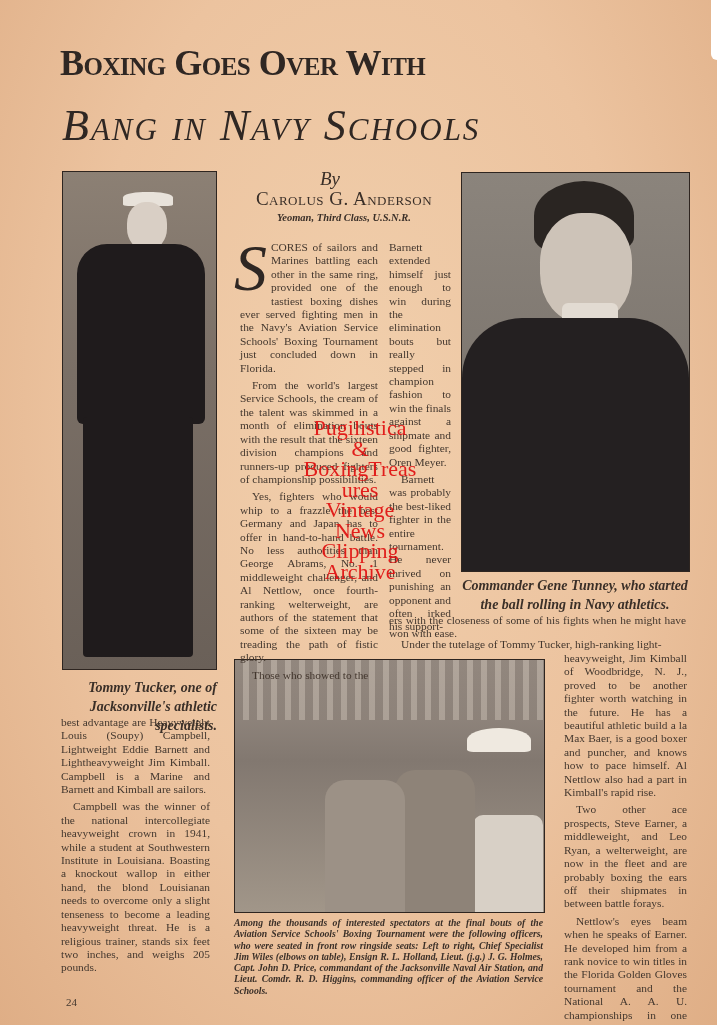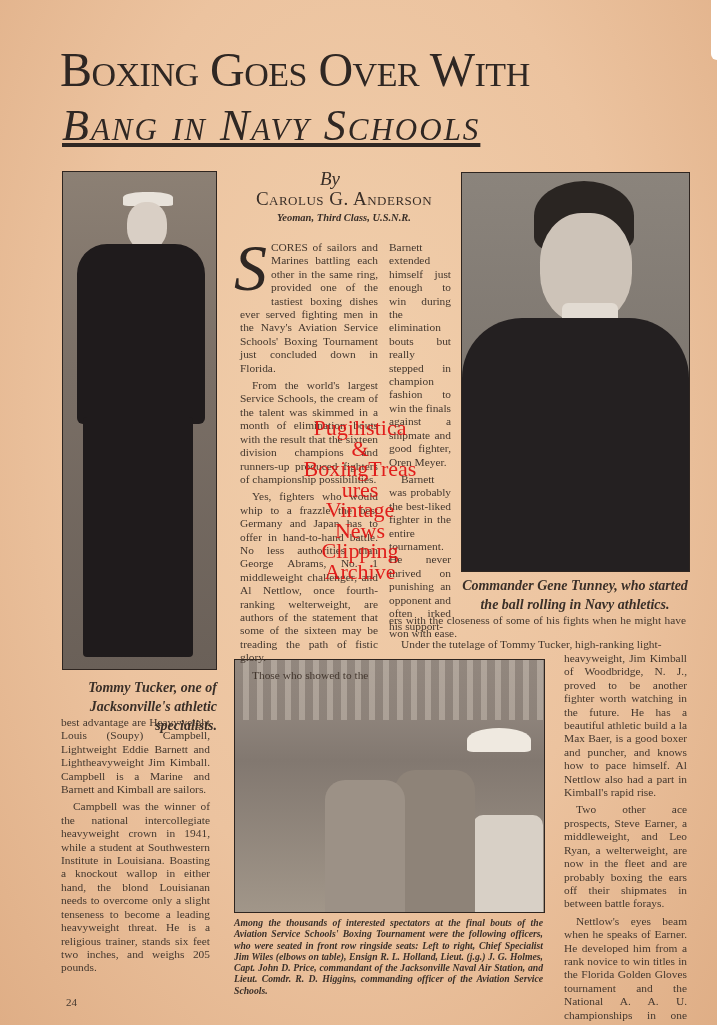--- a/index.html
+++ b/index.html
@@ -1,21 +1,21 @@
 <!DOCTYPE html>
 <html><head>
 <meta charset="utf-8">
 <style>
   html,body{margin:0;padding:0;}
   body{width:717px;height:1025px;overflow:hidden;background:#e9bd96;position:relative;font-family:"Liberation Serif","DejaVu Serif",serif;color:#3d3128;}
   .page{position:absolute;left:0;top:0;width:717px;height:1025px;
     background:radial-gradient(ellipse at 50% 40%, #f1cfac 0%, #ecc39f 55%, #dfae86 100%);}
   .page:after{content:"";position:absolute;right:0;top:0;width:6px;height:60px;background:#fff;border-bottom-left-radius:6px;}
-  .headline1{position:absolute;left:60px;top:42px;width:640px;font-size:48px;letter-spacing:-0.5px;color:#2f2723;white-space:nowrap;font-variant:small-caps;font-weight:normal;}
-  .headline2{position:absolute;left:62px;top:100px;width:640px;font-size:44px;font-style:italic;color:#2f2723;white-space:nowrap;font-variant:small-caps;letter-spacing:2px;text-decoration:underline;}
+  .headline1{position:absolute;left:60px;top:42px;width:640px;font-size:36px;letter-spacing:-0.5px;color:#2f2723;white-space:nowrap;font-variant:small-caps;font-weight:bold;}
+  .headline2{position:absolute;left:62px;top:100px;width:640px;font-size:44px;font-style:italic;color:#2f2723;white-space:nowrap;font-variant:small-caps;letter-spacing:2px;}
   .by{position:absolute;left:320px;top:168px;width:60px;font-style:italic;font-size:19px;color:#3a2f28;}
   .author{position:absolute;left:226px;top:188px;width:236px;text-align:center;font-size:19px;letter-spacing:0.5px;font-variant:small-caps;color:#3a2f28;}
   .rank{position:absolute;left:226px;top:212px;width:236px;text-align:center;font-size:10.5px;font-style:italic;font-weight:bold;color:#3a2f28;}
   .photo{position:absolute;border:1.5px solid #2e2520;overflow:hidden;}
   .photo1{left:62px;top:171px;width:153px;height:497px;background:linear-gradient(180deg,#8c8074 0%,#7a6f66 40%,#6a6058 100%);}
   .photo2{left:461px;top:172px;width:227px;height:398px;background:linear-gradient(180deg,#8b847c 0%,#7c756e 60%,#5f5852 100%);}
   .photo3{left:234px;top:659px;width:309px;height:252px;background:linear-gradient(180deg,#9d9289 0%,#827870 40%,#a19689 100%);}
   .cap{position:absolute;font-style:italic;font-weight:bold;font-size:14px;line-height:19px;color:#3a2f28;}
   .col{position:absolute;font-size:11.4px;line-height:13.4px;text-align:justify;color:#43372e;}
   .col p{margin:4px;text-indent:12px;}

